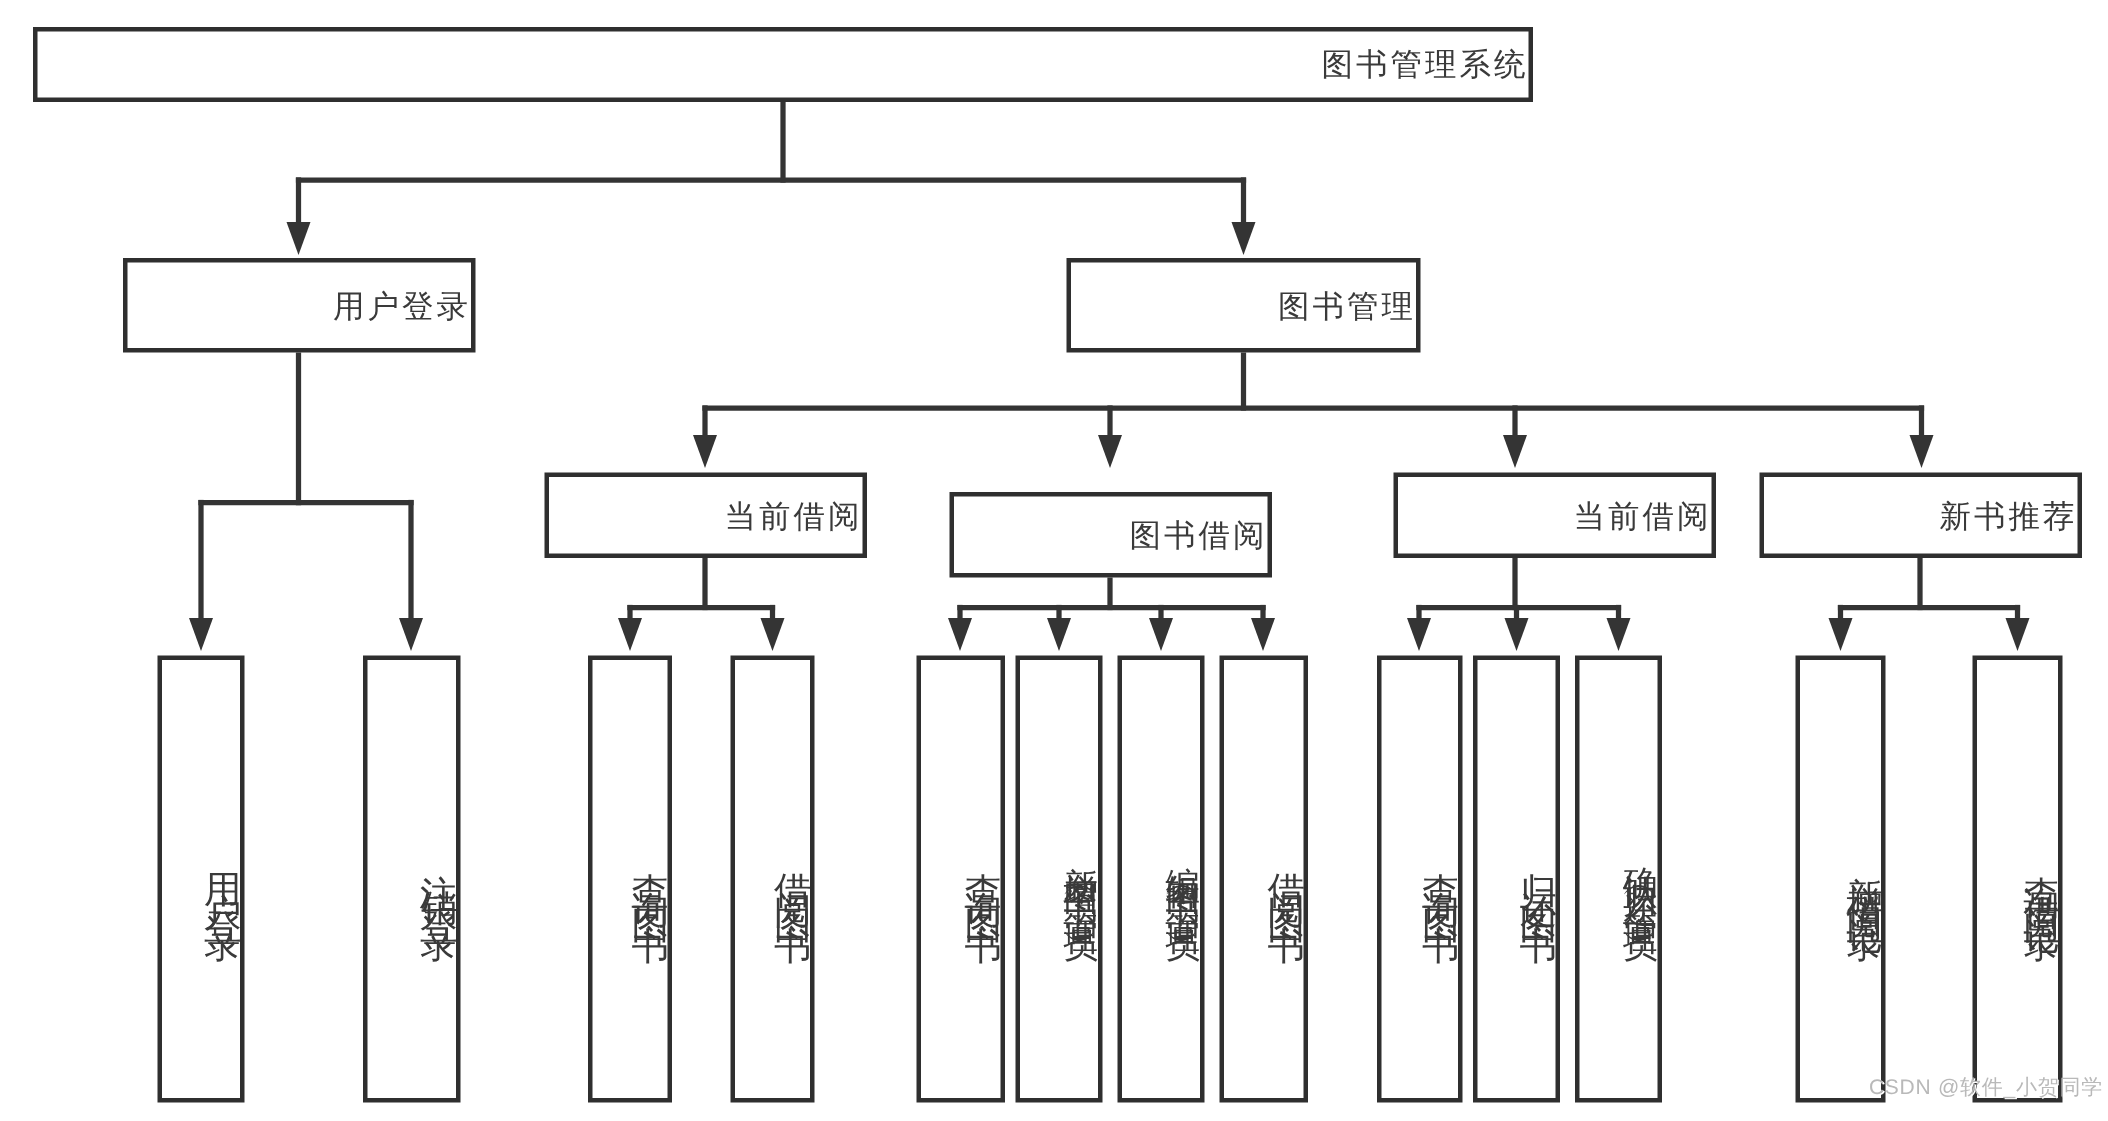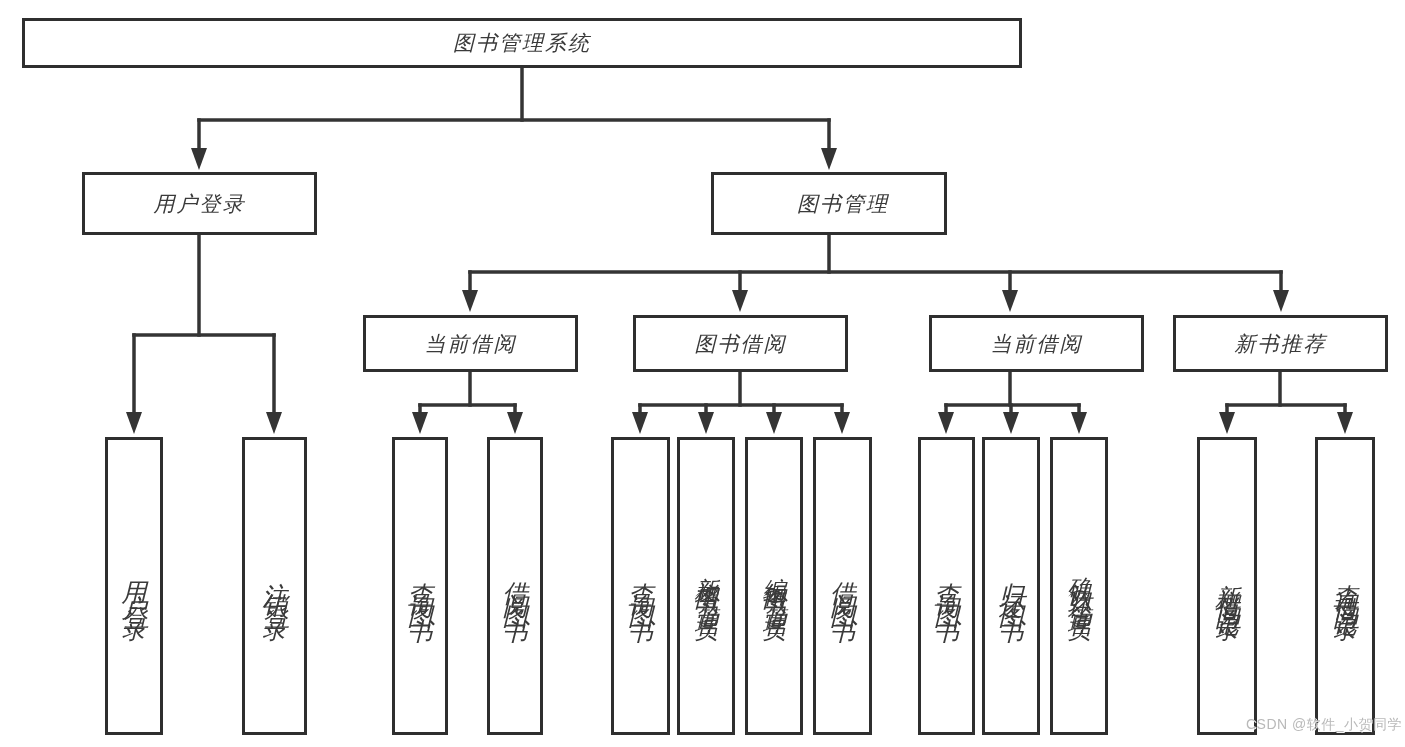--- a/index.html
+++ b/index.html
@@ -4,21 +4,21 @@
 <style>
   html,body { margin:0; padding:0; background:#ffffff; }
   .stage {
     position:relative; width:1405px; height:747px; background:#ffffff;
     font-family:"Liberation Sans","DejaVu Sans",sans-serif; overflow:hidden;
   }
   .connectors { position:absolute; left:0; top:0; z-index:1; }
   .node {
     position:absolute; box-sizing:border-box; background:#ffffff;
     border:3px solid #2f2f2f; color:#3a3a3a; z-index:2;
-    display:flex; align-items:center; justify-content:center;font-style:italic;
+    display:flex; align-items:center; justify-content:flex-end;
   }
   .hbox { font-size:21px; letter-spacing:2px; }
   .vbox .vlabel {
     writing-mode:vertical-rl; text-orientation:upright;
     white-space:nowrap; line-height:1;
   }
   .ls-wide  .vlabel { font-size:25px; letter-spacing:12px; }
   .ls-med   .vlabel { font-size:24px; letter-spacing:7px; }
   .ls-tight .vlabel { font-size:23px; letter-spacing:6px; }
   .watermark {
@@ -105,21 +105,21 @@
   <div class="node hbox" style="left:82px; top:172px; width:235px; height:63px;">
     <span>用户登录</span>
   </div>
   <div class="node hbox" style="left:711px; top:172px; width:236px; height:63px;padding-left:28px;">
     <span>图书管理</span>
   </div>
 
   <div class="node hbox" style="left:363px; top:315px; width:215px; height:57px;">
     <span>当前借阅</span>
   </div>
-  <div class="node hbox" style="left:633px; top:315px; width:215px; height:57px;">
+  <div class="node hbox" style="left:633px; top:328px; width:215px; height:57px;">
     <span>图书借阅</span>
   </div>
   <div class="node hbox" style="left:903px; top:315px; width:215px; height:57px;margin-left:26px;">
     <span>当前借阅</span>
   </div>
   <div class="node hbox" style="left:1173px; top:315px; width:215px; height:57px;">
     <span>新书推荐</span>
   </div>
 
   <div class="node vbox ls-wide" style="left:105px; top:437px; width:58px; height:298px;">

